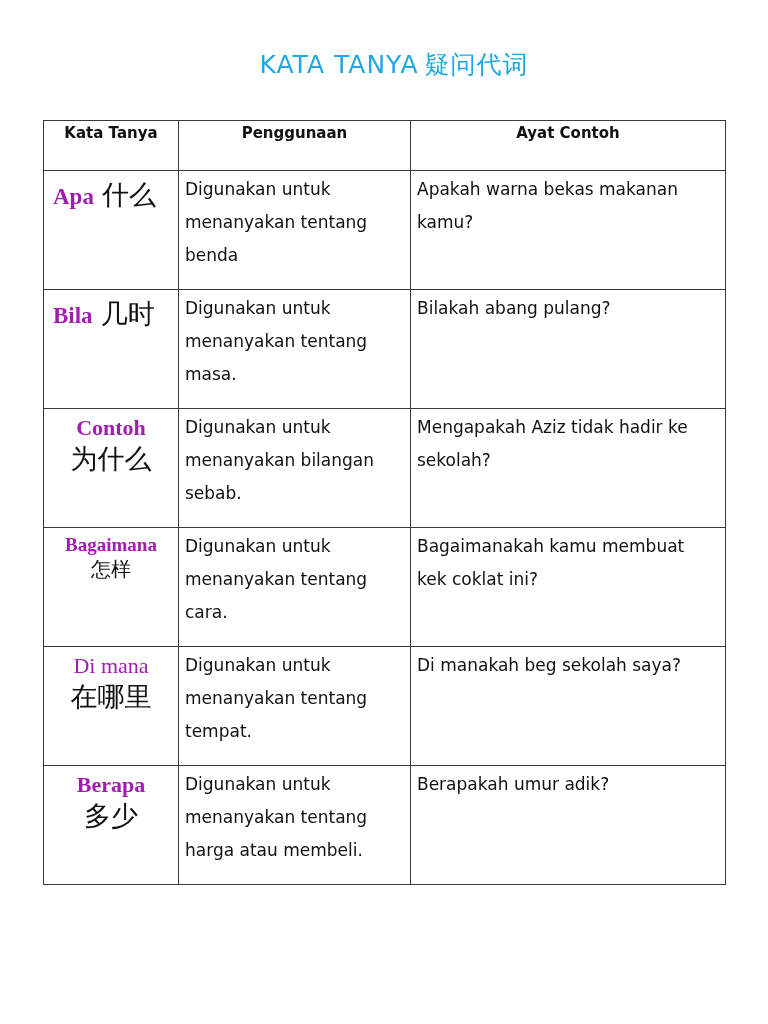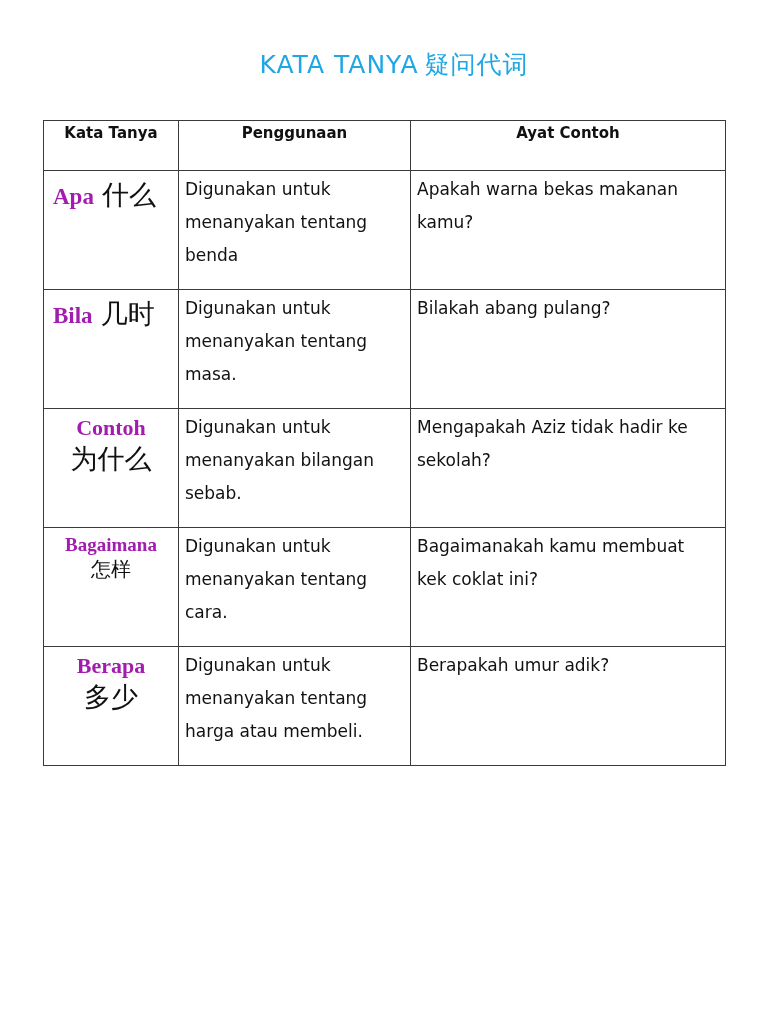--- a/index.html
+++ b/index.html
@@ -143,20 +143,28 @@
 
     <tr class="data-row">
       <td class="word-cell stack">
         <span class="word small">Bagaimana</span>
         <span class="cn-word small">怎样</span>
       </td>
       <td class="text-cell">Digunakan untuk menanyakan tentang cara.</td>
       <td class="text-cell">Bagaimanakah kamu membuat kek coklat ini?</td>
     </tr>
 
+    <tr class="data-row">
+      <td class="word-cell stack">
+        <span class="word med" style="font-weight:normal">Di mana</span>
+        <span class="cn-word">在哪里</span>
+      </td>
+      <td class="text-cell">Digunakan untuk menanyakan tentang tempat.</td>
+      <td class="text-cell">Di manakah beg sekolah saya?</td>
+    </tr>
 
     <tr class="data-row">
       <td class="word-cell stack">
         <span class="word med">Berapa</span>
         <span class="cn-word">多少</span>
       </td>
       <td class="text-cell">Digunakan untuk menanyakan tentang harga atau membeli.</td>
       <td class="text-cell">Berapakah umur adik?</td>
     </tr>
   </tbody>

